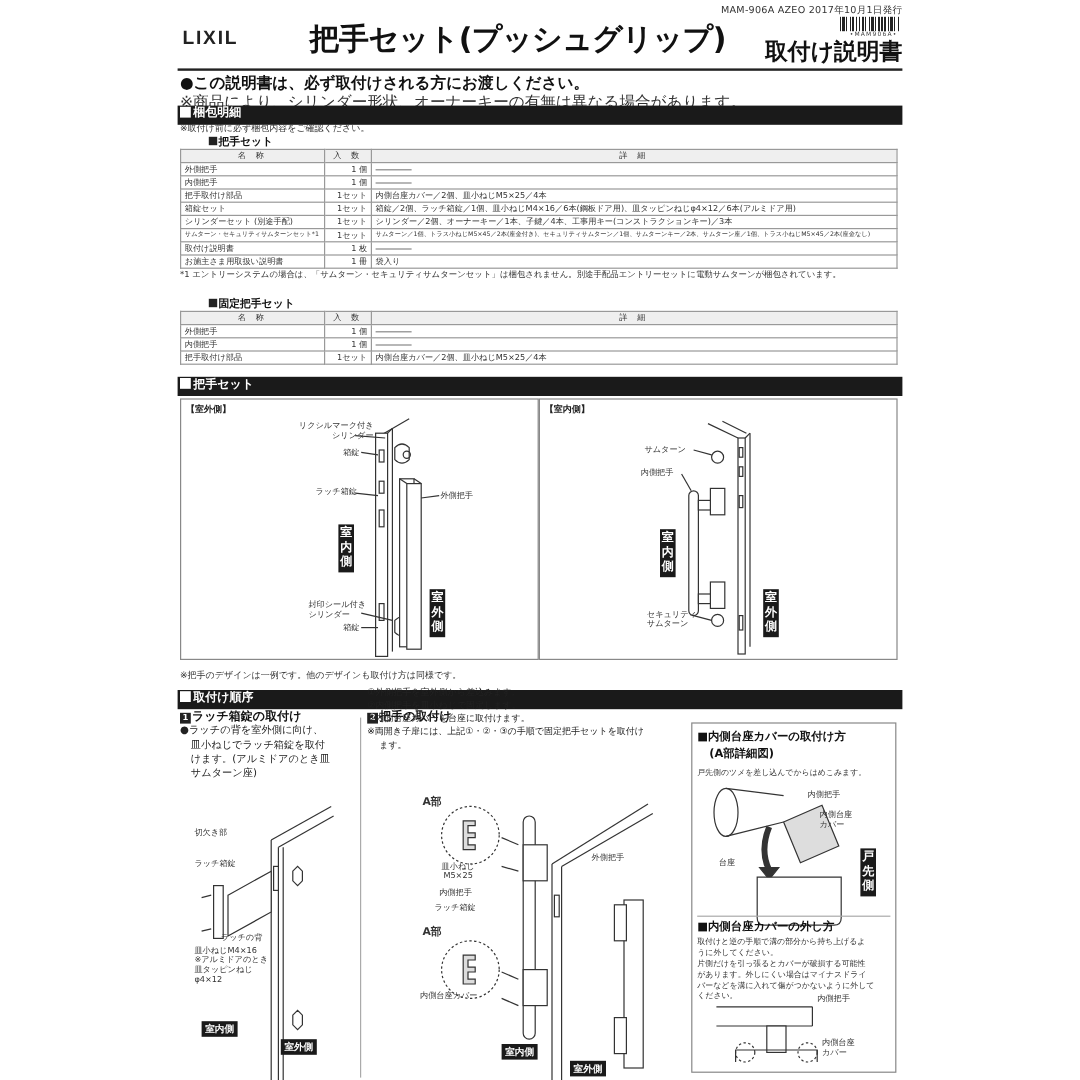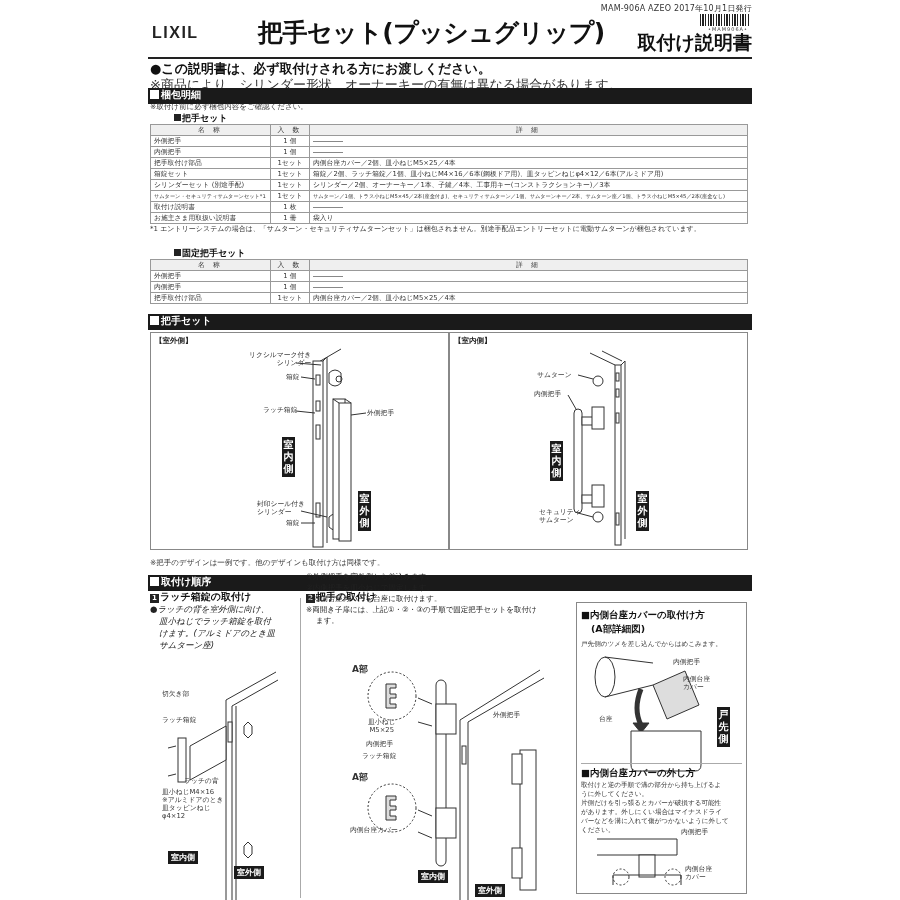--- a/index.html
+++ b/index.html
@@ -25,21 +25,21 @@
   .sec-bar .sq { display: inline-block; width: 9px; height: 9px; background: #fff; margin-right: 2px; vertical-align: -1px; }
 
   .note-line { position: absolute; left: 2px; font-size: 7.5px; color: #333; }
   .sub-head { position: absolute; left: 2px; font-size: 9px; font-weight: bold; color: #111; padding-left: 24px; }
   .sub-head .sq { display: inline-block; width: 7px; height: 7px; background: #222; margin-right: 1px; vertical-align: 0; }
 
   
   table.parts { position: absolute; left: 2px; width: 598px; border-collapse: collapse; font-size: 6.8px; color: #333; }
   table.parts th, table.parts td { border: 1px solid #999; height: 11px; line-height: 10px; padding: 0 3px; white-space: nowrap; overflow: hidden; }
   table.parts th { background: #efefef; font-weight: normal; text-align: center; letter-spacing: 3px; }
-  table.parts td.qty { text-align: center; }
+  table.parts td.qty { text-align: right; }
   table.parts td.dash span.dash-line { display: inline-block; width: 30px; height: 1px; background: #888; vertical-align: middle; }
   table.parts col.c1 { width: 120px; } table.parts col.c2 { width: 39px; }
   .tiny { font-size: 5.2px; }
 
   .footnote { position: absolute; left: 2px; font-size: 7px; color: #333; line-height: 10px; }
 
   
   .diag-box { position: absolute; top: 332px; height: 218px; border: 1px solid #888; }
   .diag-label { position: absolute; left: 4px; top: 3px; font-size: 7.5px; font-weight: bold; color: #222; }
   .callout { position: absolute; font-size: 6.8px; color: #333; line-height: 8px; white-space: nowrap; }
@@ -244,21 +244,21 @@
       </div>
     <div class="vbadge" style="left:100px; top:108px;">室内側</div>
     <div class="vbadge" style="left:186px; top:158px;">室外側</div>
   </div>
 
   <div class="note-line" style="top:558px;">※把手のデザインは一例です。他のデザインも取付け方は同様です。</div>
 
   <div class="sec-bar" style="top:575px;"><span class="sq"></span><span>取付け順序</span></div>
 
   <div class="step-title" style="left:2px; top:590px;"><span class="num">1</span><span>ラッチ箱錠の取付け</span></div>
-  <div class="step-text" style="left:2px; top:603px;font-style:italic;">
+  <div class="step-text" style="left:2px; top:603px;">
     <div>●ラッチの背を室外側に向け、</div>
     <div style="padding-left:9px;">皿小ねじでラッチ箱錠を取付</div>
     <div style="padding-left:9px;">けます。(アルミドアのとき皿</div>
     <div style="padding-left:9px;">サムターン座)</div>
   </div>
   <svg style="left:0; top:660px;" width="150" height="240">
     <g stroke="#333" stroke-width="1" fill="none">
       <line x1="78" y1="40" x2="128" y2="12"></line>
         <line x1="84" y1="46" x2="130" y2="20"></line>
       <line x1="78" y1="40" x2="78" y2="240"></line>

